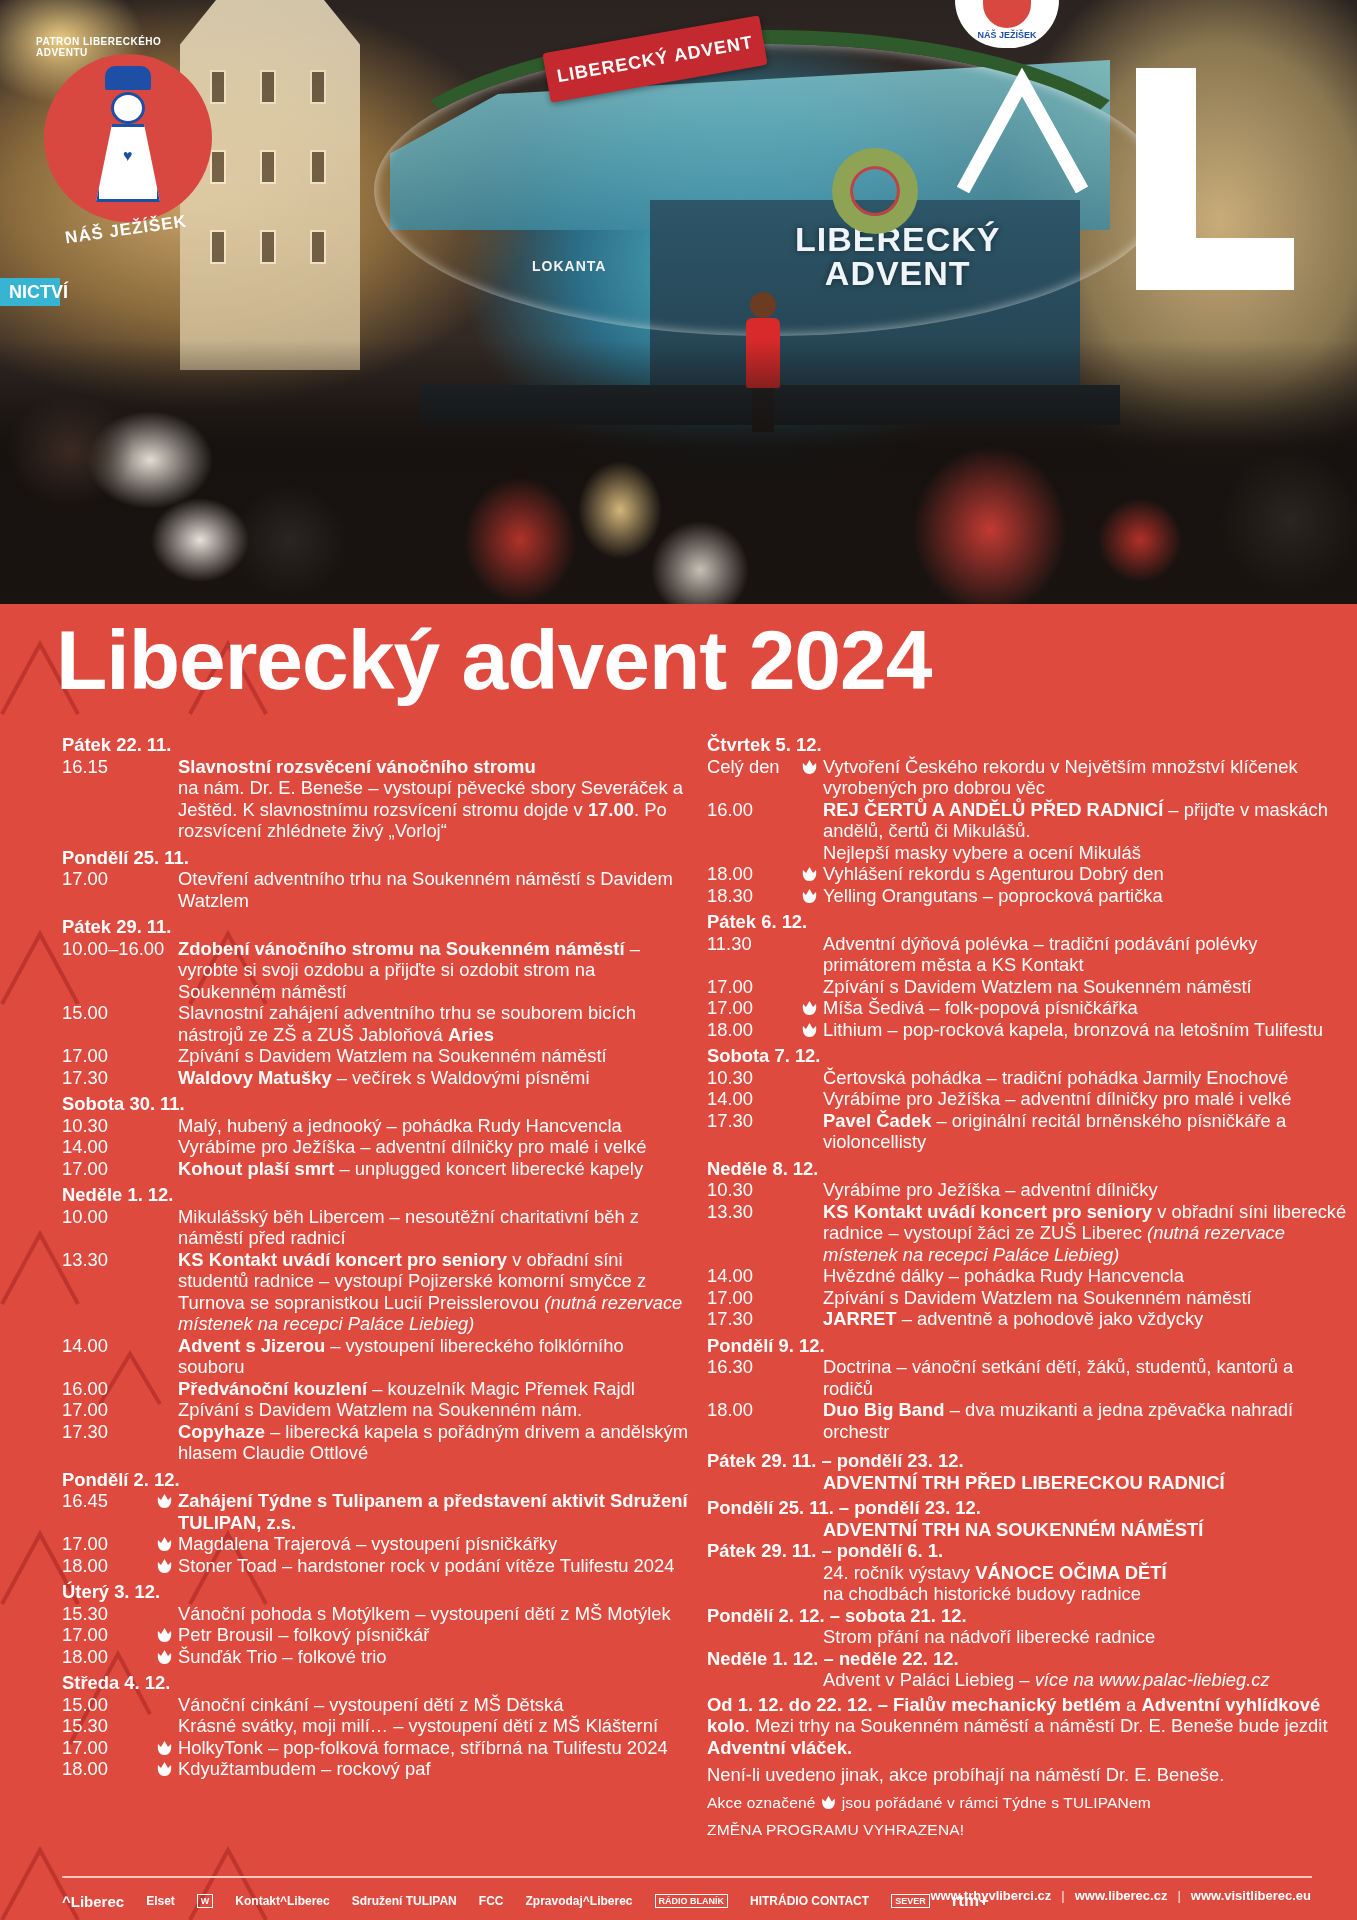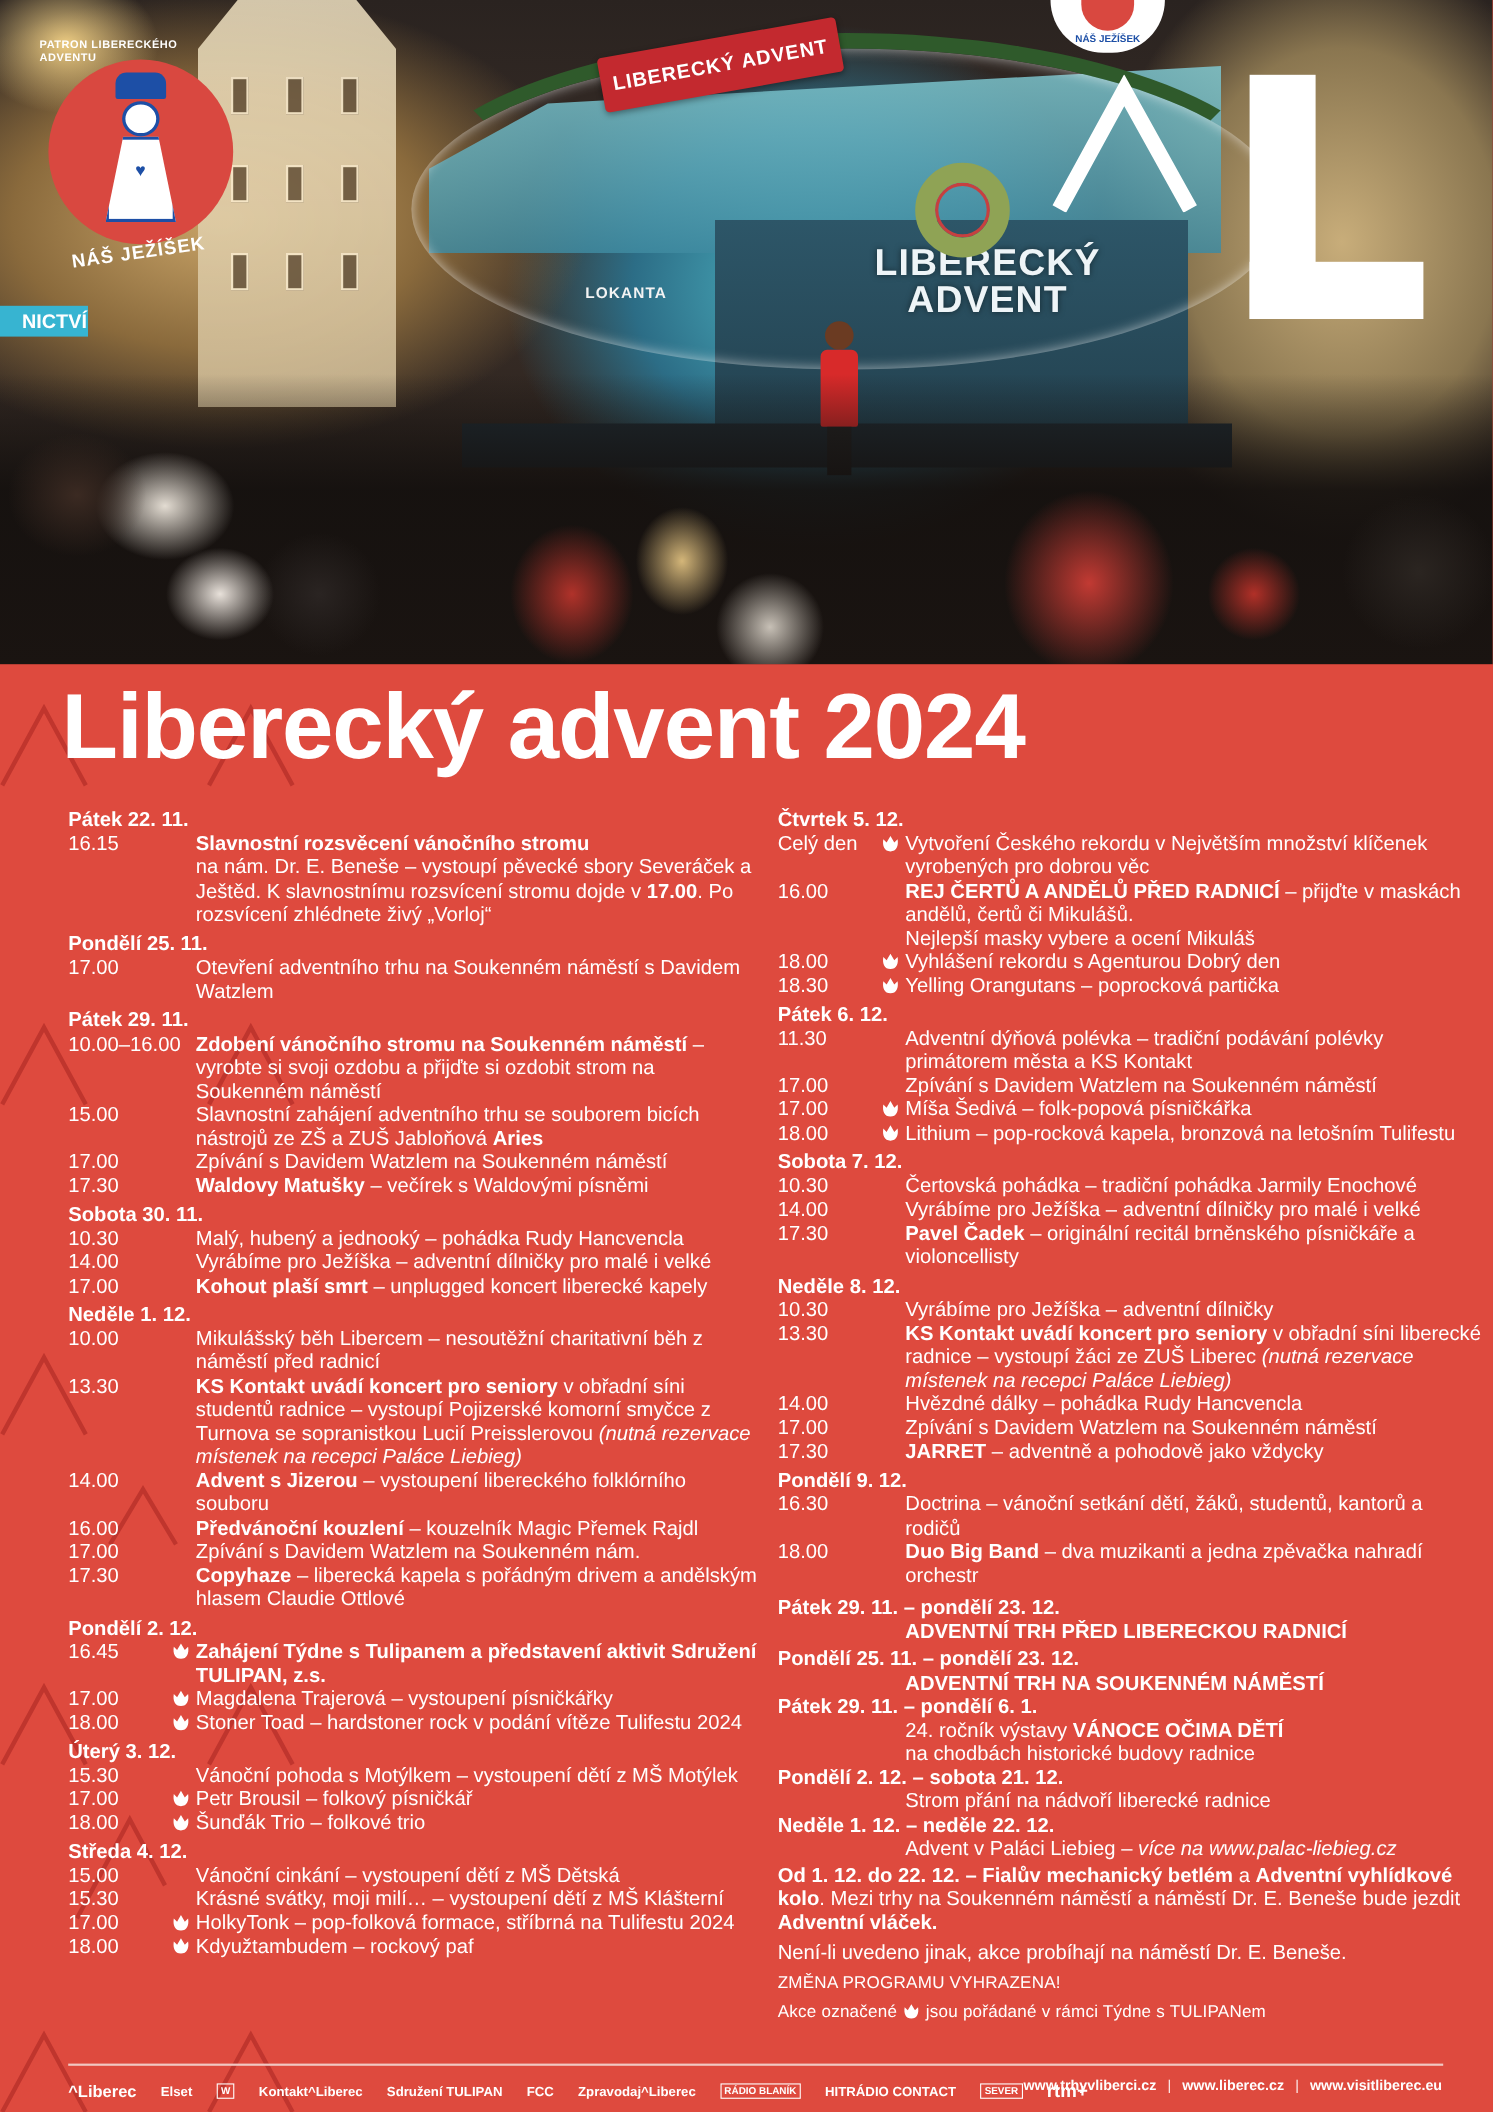--- a/index.html
+++ b/index.html
@@ -43,22 +43,22 @@
       radial-gradient(ellipse 70px 60px at 200px 200px, #e8e1da, transparent 70%),
       radial-gradient(ellipse 80px 80px at 290px 200px, #2a2422, transparent 70%),
       radial-gradient(ellipse 80px 90px at 520px 200px, #b0322a, transparent 70%),
       radial-gradient(ellipse 60px 70px at 620px 170px, #d4b679, transparent 70%),
       radial-gradient(ellipse 70px 70px at 700px 230px, #c7c0b6, transparent 70%),
       radial-gradient(ellipse 110px 120px at 990px 190px, #c23a33, transparent 70%),
       radial-gradient(ellipse 60px 60px at 1140px 200px, #b13028, transparent 70%),
       radial-gradient(ellipse 100px 100px at 1290px 180px, #2b2521, transparent 70%),
       linear-gradient(180deg, rgba(20,16,14,0) 0%, rgba(20,16,14,.9) 40%, #1a1411 100%);
   }
-  .shop-sign { position:absolute; left:0; top:278px; width:80px; height:28px; background:#37b4d1;
-    color:#fff; font-weight:bold; font-size:18px; padding-left:20px; line-height:28px; }
+  .shop-sign { position:absolute; left:0; top:278px; width:60px; height:28px; background:#37b4d1;
+    color:#fff; font-weight:bold; font-size:18px; padding-left:9px; line-height:28px; }
   .lokanta { position:absolute; left:532px; top:258px; font-size:14px; font-weight:bold; color:#f3f3f3; letter-spacing:1px; }
 
   
   .patron-logo { position:absolute; left:36px; top:36px; width:180px; height:200px; }
   .patron-circle { position:absolute; left:8px; top:18px; width:168px; height:168px; border-radius:50%; background:#d94840; }
   .patron-figure { position:absolute; left:56px; top:30px; width:72px; height:140px; }
   .patron-crown { width:46px; height:24px; margin:0 auto; background:#1d4fa6; border-radius:10px 10px 2px 2px; }
   .patron-face { width:34px; height:32px; margin:2px auto 0; background:#fff; border-radius:50%; border:3px solid #1d4fa6; }
   .patron-robe { width:64px; height:78px; margin:0 auto; background:#fff; border:3px solid #1d4fa6;
     clip-path: polygon(25% 0,75% 0,100% 100%,0 100%); position:relative; }
@@ -477,28 +477,28 @@
       <div class="range-desc"><span class="b">ADVENTNÍ TRH NA SOUKENNÉM NÁMĚSTÍ</span></div>
       <div class="range" style="margin-top: 0px;">Pátek 29. 11. – pondělí 6. 1.</div>
       <div class="range-desc"><span>24. ročník výstavy </span><span class="b">VÁNOCE OČIMA DĚTÍ</span><br><span>na chodbách historické budovy radnice</span></div>
       <div class="range" style="margin-top: 0px;">Pondělí 2. 12. – sobota 21. 12.</div>
       <div class="range-desc"><span>Strom přání na nádvoří liberecké radnice</span></div>
       <div class="range" style="margin-top: 0px;">Neděle 1. 12. – neděle 22. 12.</div>
       <div class="range-desc"><span>Advent v Paláci Liebieg – </span><span class="i">více na www.palac-liebieg.cz</span></div>
     </div>
   <div class="note" id="notes-extra"><span class="b">Od 1. 12. do 22. 12. – Fialův mechanický betlém</span><span> a </span><span class="b">Adventní vyhlídkové kolo</span><span>. Mezi trhy na Soukenném náměstí a náměstí Dr. E. Beneše bude jezdit </span><span class="b">Adventní vláček.</span></div>
   <div class="note" style="margin-top:6px">Není-li uvedeno jinak, akce probíhají na náměstí Dr. E. Beneše.</div>
-  <div class="note-small">ZMĚNA PROGRAMU VYHRAZENA!</div>
   <div class="note-small">
     <span>Akce označené</span>
     <svg width="17" height="15" viewBox="0 0 17 16" style="vertical-align:-2px">
         <path d="M8.5 15 C3 15 1 10 2 4 L5 7 L8.5 1 L12 7 L15 4 C16 10 14 15 8.5 15Z" fill="#fff"></path>
       </svg>
     <span>jsou pořádané v rámci Týdne s TULIPANem</span>
   </div>
+  <div class="note-small">ZMĚNA PROGRAMU VYHRAZENA!</div>
 </div>
 
 <div class="footer-line"></div>
 <div class="sponsors" id="sponsors">
     <span class="s-lib">^Liberec</span>
     <span>Elset</span>
     <span class="s-box">W</span>
     <span>Kontakt^Liberec</span>
     <span>Sdružení TULIPAN</span>
     <span>FCC</span>

